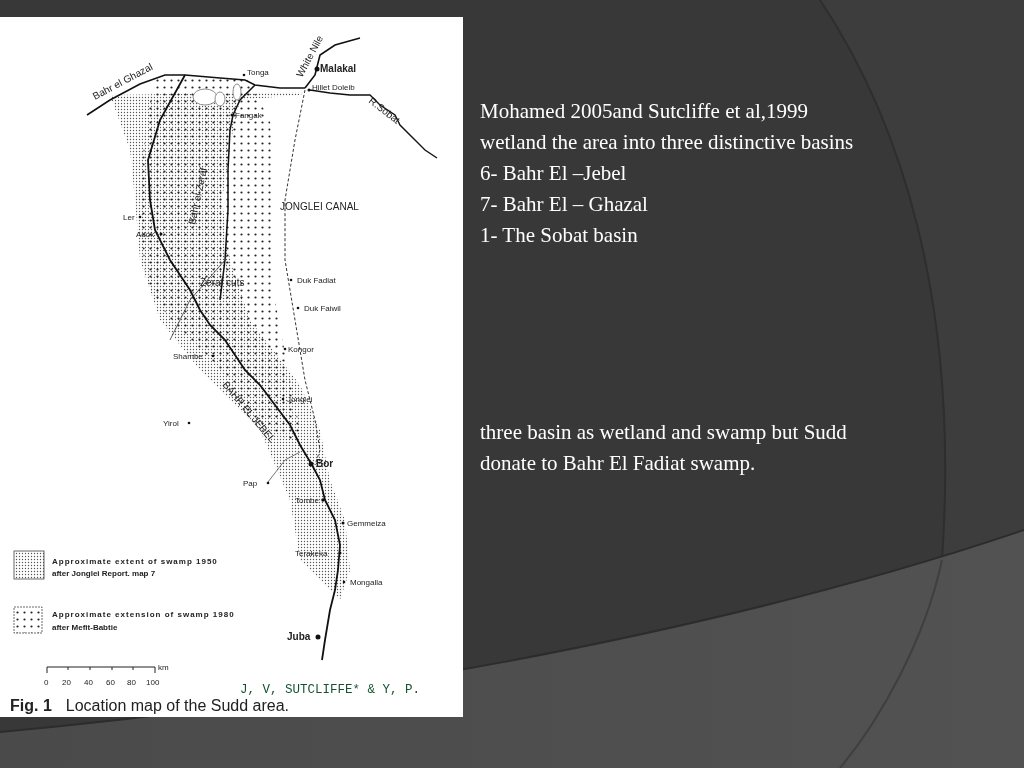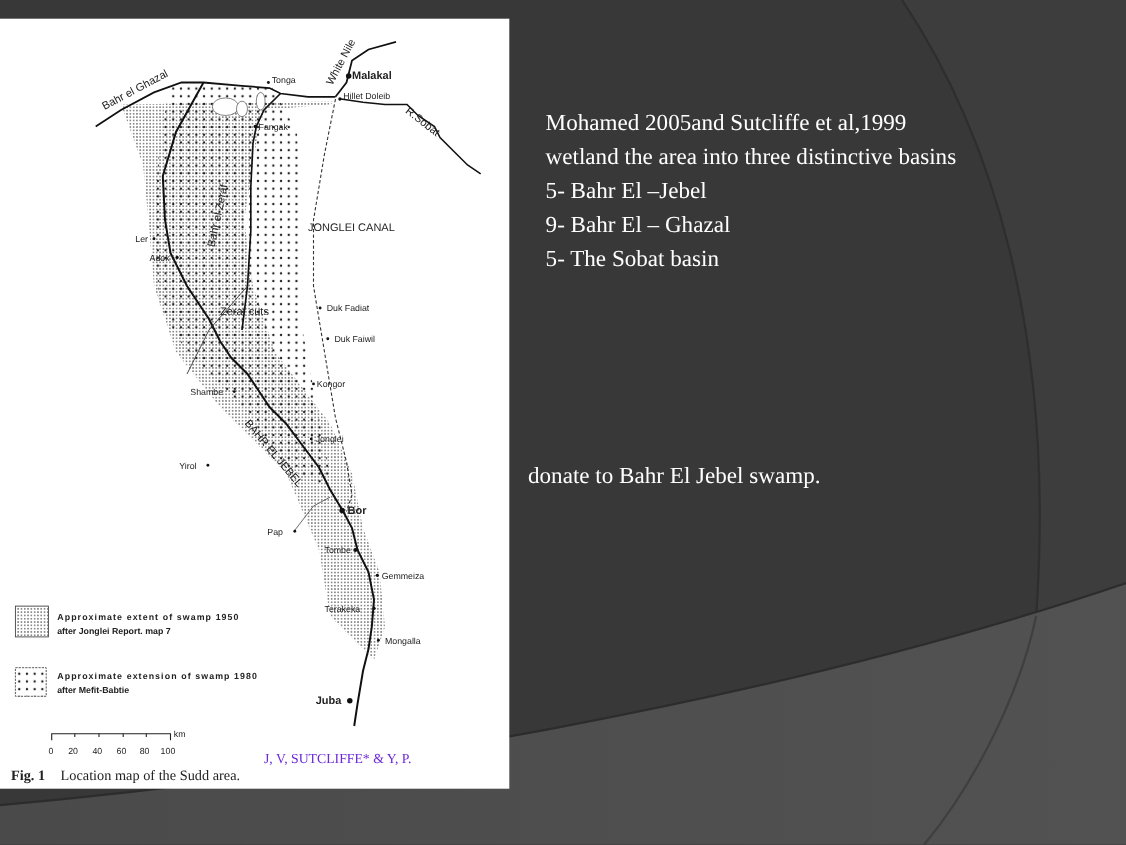--- a/index.html
+++ b/index.html
@@ -10,33 +10,33 @@
   }
   .bg-layer { position: absolute; inset: 0; z-index: 0; }
   .map-panel {
     position: absolute; left: 0; top: 17px; width: 463px; height: 700px;
     background: #ffffff; z-index: 1; overflow: hidden;
   }
   .map-panel svg { position: absolute; left: 0; top: 0; }
   .maplbl { font-family: "Liberation Sans", sans-serif; fill: #222; }
   .caption {
     position: absolute; left: 240px; top: 665px; width: 200px;
-    font-family: Liberation Serif, serif; font-size: 12.5px; line-height: 16px; color: #6d28d9;
+    font-family: Liberation Mono, monospace; font-size: 12.5px; line-height: 16px; color: #14532d;
   }
   .fig-caption {
     position: absolute; left: 10px; top: 680px;
-    font-family: Liberation Serif, serif; font-size: 13px; color: #222;
+    font-family: Liberation Sans, sans-serif; font-size: 16px; color: #222;
   }
   .fig-caption b { margin-right: 14px; }
   .text-block {
     position: absolute; left: 480px; color: #ffffff; z-index: 2;
     font-family: "Liberation Serif", serif; font-size: 21px; line-height: 31px;
   }
   .text-block div { white-space: nowrap; }
-  #tb1 { top: 96px; margin-left: 16px; }
+  #tb1 { top: 96px; }
   #tb2 { top: 417px; }
 </style>
 </head>
 <body>
 
 <svg class="bg-layer" width="1024" height="768" viewBox="0 0 1024 768">
   <defs>
     <linearGradient id="lowerGrad" x1="0" y1="0" x2="1" y2="0">
       <stop offset="0" stop-color="#4a4a4a"></stop>
       <stop offset="1" stop-color="#525252"></stop>
@@ -166,20 +166,21 @@
   </div>
 
   <div class="caption">
     <div>J, V, SUTCLIFFE* &amp; Y, P.</div>
   </div>
 </div>
 
 <div class="text-block" id="tb1">
   <div>Mohamed 2005and Sutcliffe et al,1999</div>
   <div>wetland the area into three distinctive basins</div>
-  <div>5- Bahr El –Jebel</div>
-  <div>9- Bahr El – Ghazal</div>
-  <div>5- The Sobat basin</div>
+  <div>6- Bahr El –Jebel</div>
+  <div>7- Bahr El – Ghazal</div>
+  <div>1- The Sobat basin</div>
 </div>
 
 <div class="text-block" id="tb2">
-  <div>donate to Bahr El Jebel swamp.</div>
+  <div>three basin as wetland and swamp but Sudd</div>
+  <div>donate to Bahr El Fadiat swamp.</div>
 </div>
 
 </body></html>

